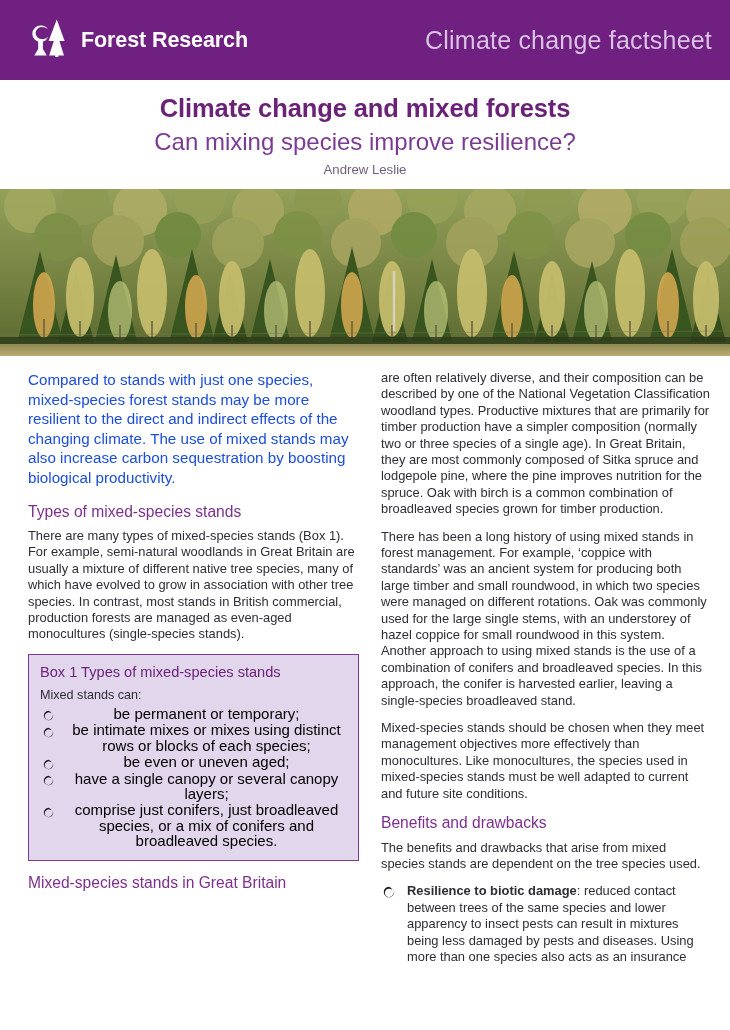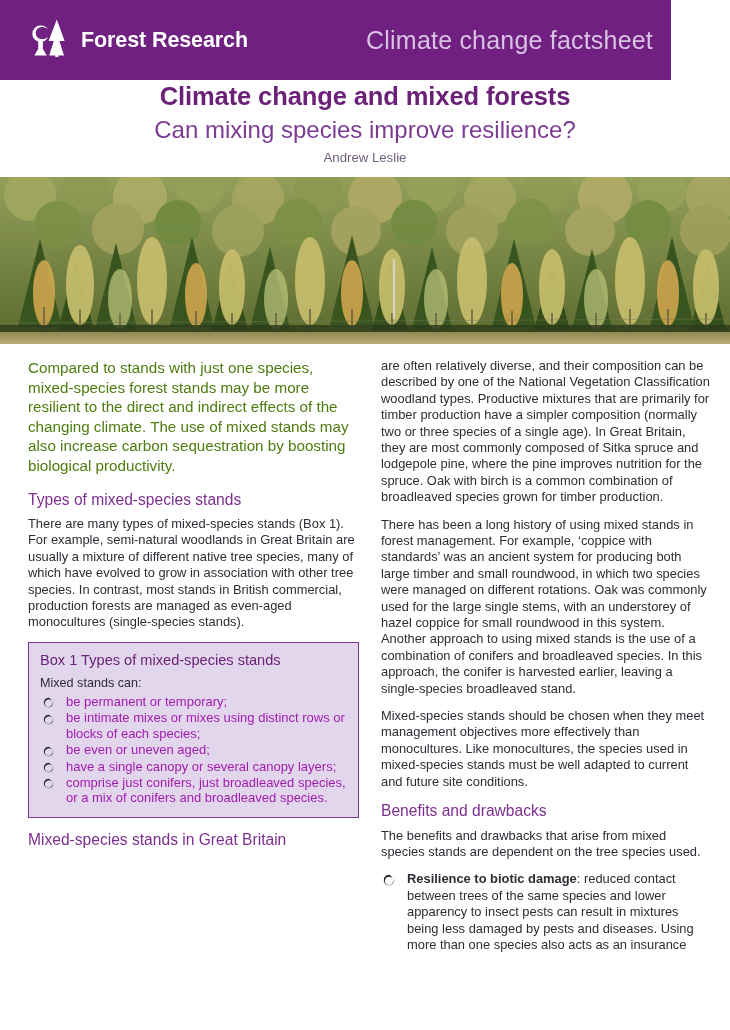--- a/index.html
+++ b/index.html
@@ -8,39 +8,39 @@
     width: 730px; height: 1030px;
     background: #ffffff;
     font-family: "Liberation Sans", sans-serif;
     color: #2b2b33;
     overflow: hidden;
     position: relative;
   }
 
   
   .header-band{
-    height: 80px; width: 671px;
+    height: 80px; width: 730px;
     background: #702080;
     display: flex; align-items: center;
     position: relative;
   }
   .logo-wrap{ display:flex; align-items:center; margin-left: 26px; }
   .logo-mark{ width: 46px; height: 46px; flex: none; }
   .logo-text{
     color:#ffffff; font-weight: bold; font-size: 21.5px;
     letter-spacing: -0.1px; margin-left: 9px; white-space: nowrap;
   }
   .factsheet-label{
     position:absolute; right: 18px; top: 50%; transform: translateY(-50%);
     color:#d9c2e4; font-size: 25px; font-weight: 300;
     letter-spacing: 0.2px; white-space: nowrap;
   }
 
   
-  .title-block{ width:730px; padding-top: 2px; text-align:center; background:#fff; }
+  .title-block{ width:730px; padding-top: 14px; text-align:center; background:#fff; }
   .doc-title{
     color:#6b2178; font-size: 25.5px; font-weight: bold;
     letter-spacing: -0.1px; margin: 0; line-height: 1.15;
   }
   .doc-subtitle{
     color:#7b3b92; font-size: 24px; font-weight: normal;
     margin: 5px 0 0 0; line-height: 1.2;
   }
   .doc-author{
     color:#6f5f7d; font-size: 13.2px; margin: 5px 0 0 0; line-height: 1.2;
@@ -60,21 +60,21 @@
   }
   .col{ width: 333px; }
   .col-right{ width: 333px; }
 
   p.body-text{
     font-size: 12.9px; line-height: 16.4px;
     margin: 0 0 11px 0; color:#2d2d35;
   }
   p.lead-text{
     font-size: 15.2px; line-height: 19.6px;
-    margin: 0 0 14px 0; color:#4d7c0f;
+    margin: 0 0 14px 0; color:#1d4ed8;
   }
   h2.section-heading{
     color:#7d2f8f; font-size: 15.6px; font-weight: normal;
     margin: 4px 0 7px 0; line-height: 1.25;
   }
   h2.section-heading.tight{ margin-top: 2px; }
 
   
   .info-box{
     border: 1px solid #7a3a8f;
@@ -85,22 +85,22 @@
   .info-box-title{
     color:#6b2178; font-size: 14.6px; font-weight: normal;
     margin: 0 0 7px 0; line-height:1.2;
   }
   .info-box-intro{
     font-size: 12.6px; line-height: 15.6px; margin: 0 0 2px 0; color:#2d2d35;
   }
   ul.circle-list{ list-style:none; margin:0; padding:0; }
   ul.circle-list li{
     position:relative; padding-left: 26px;
-    font-size: 13px; line-height: 15.4px;
-    margin-bottom: 1px; color:#a21caf;
+    font-size: 15px; line-height: 15.4px;
+    margin-bottom: 1px; color:#000000;text-align:center;
   }
   ul.circle-list li .bullet-glyph{
     position:absolute; left: 3px; top: 2.5px;
     width: 11px; height: 11px;
   }
   
   ul.benefit-list{ list-style:none; margin: 2px 0 0 0; padding:0; }
   ul.benefit-list li{
     position:relative; padding-left: 26px;
     font-size: 12.9px; line-height: 16.4px; color:#2d2d35;

